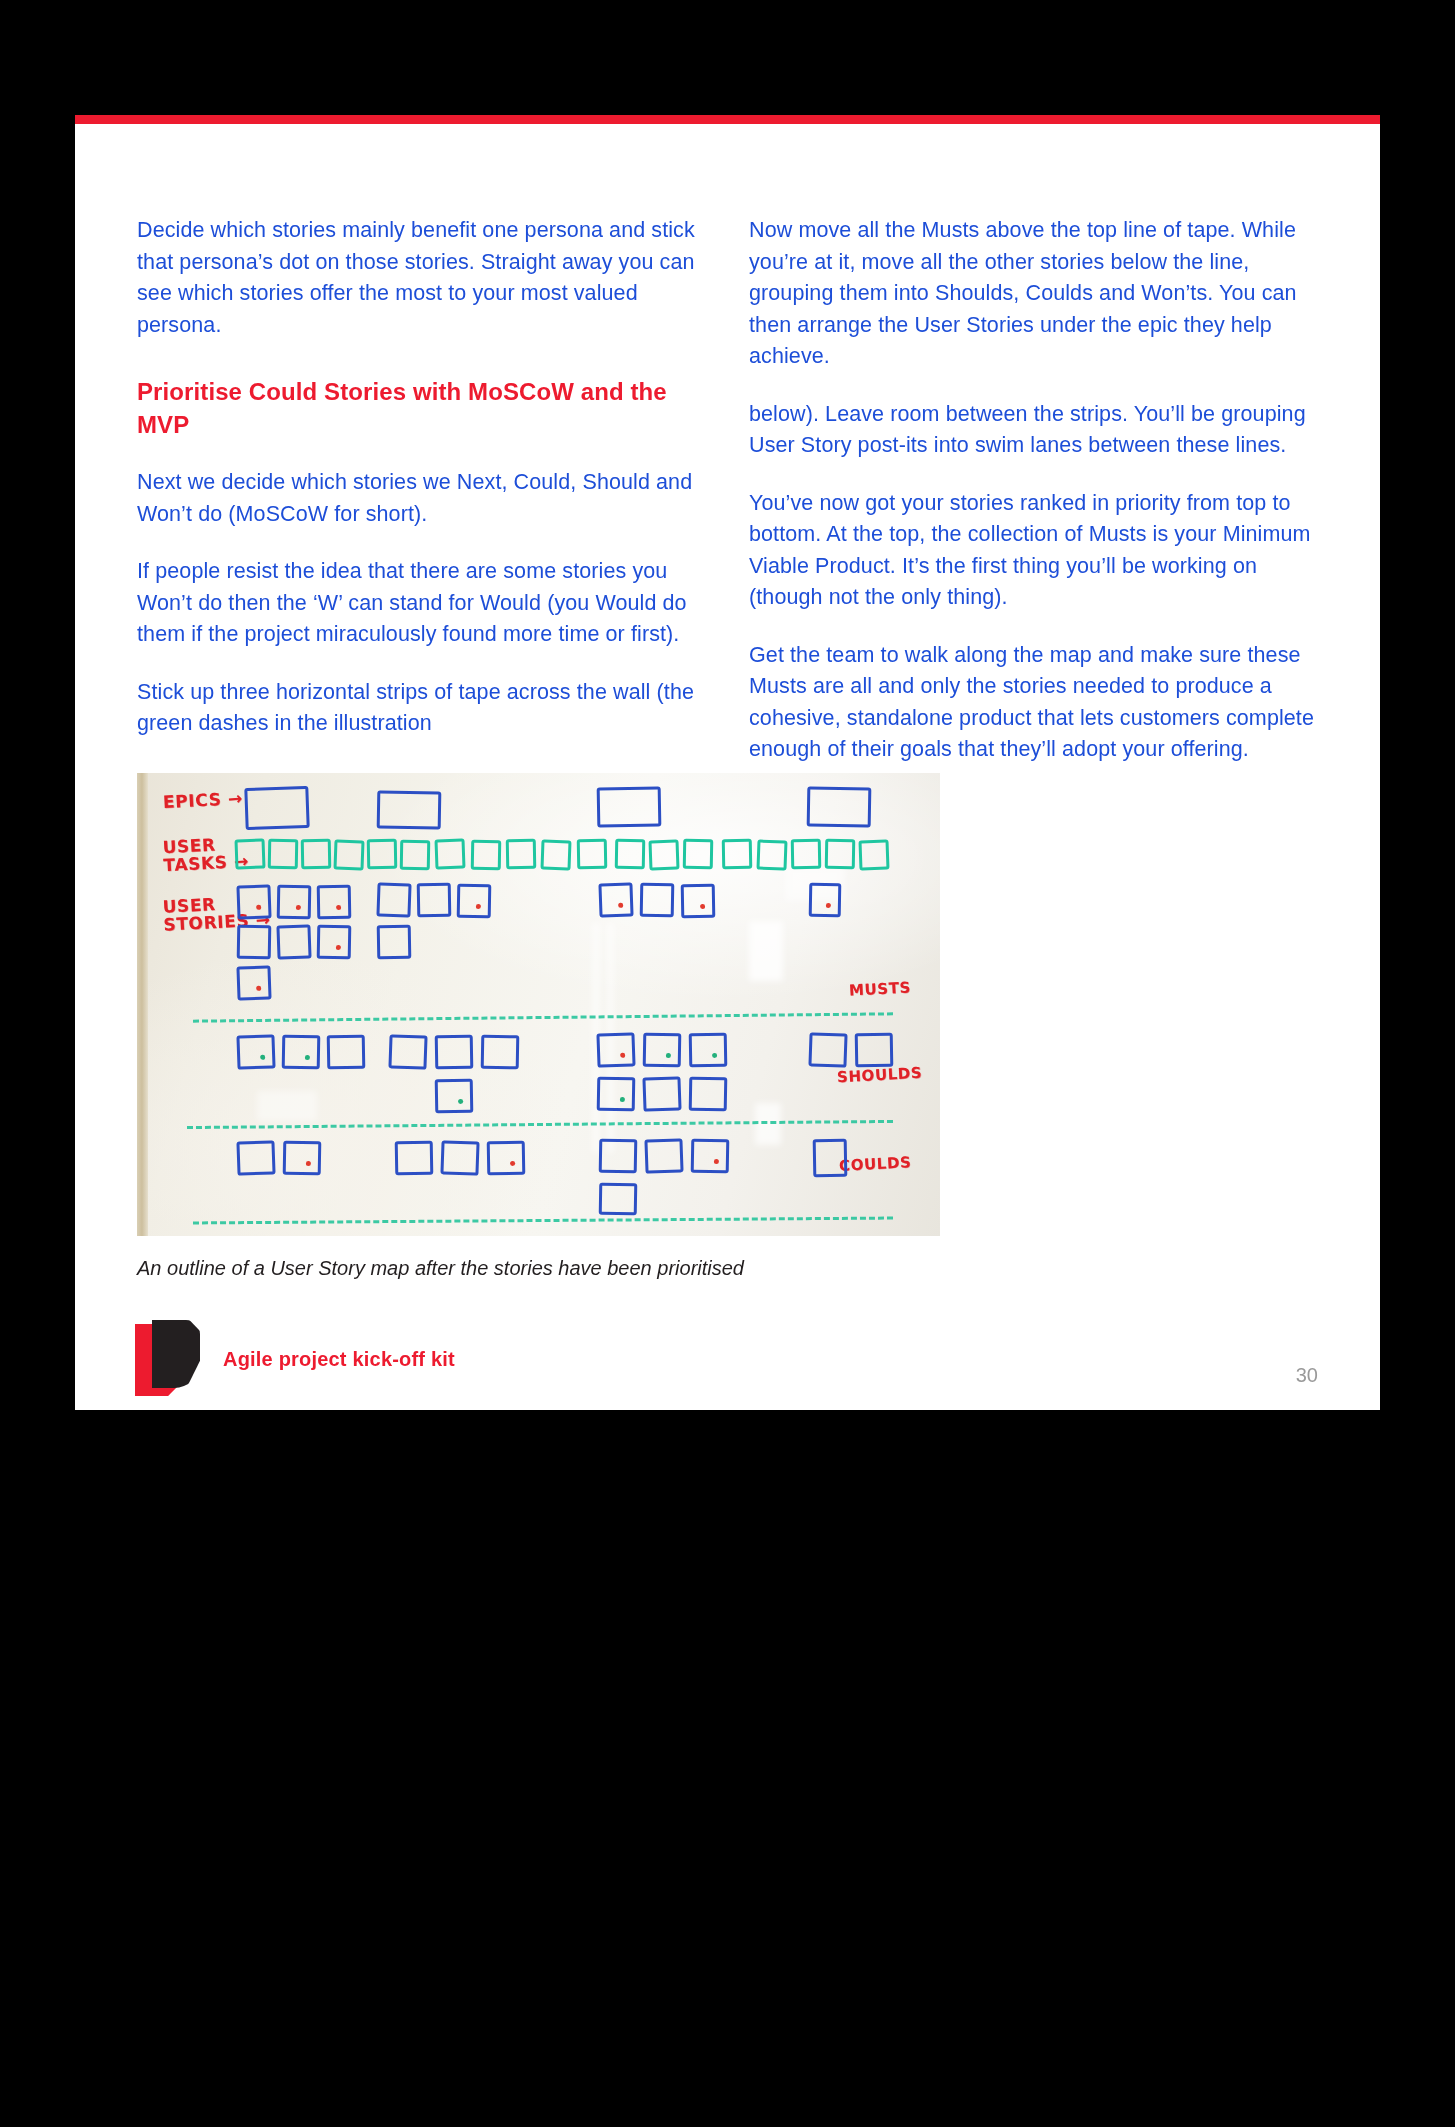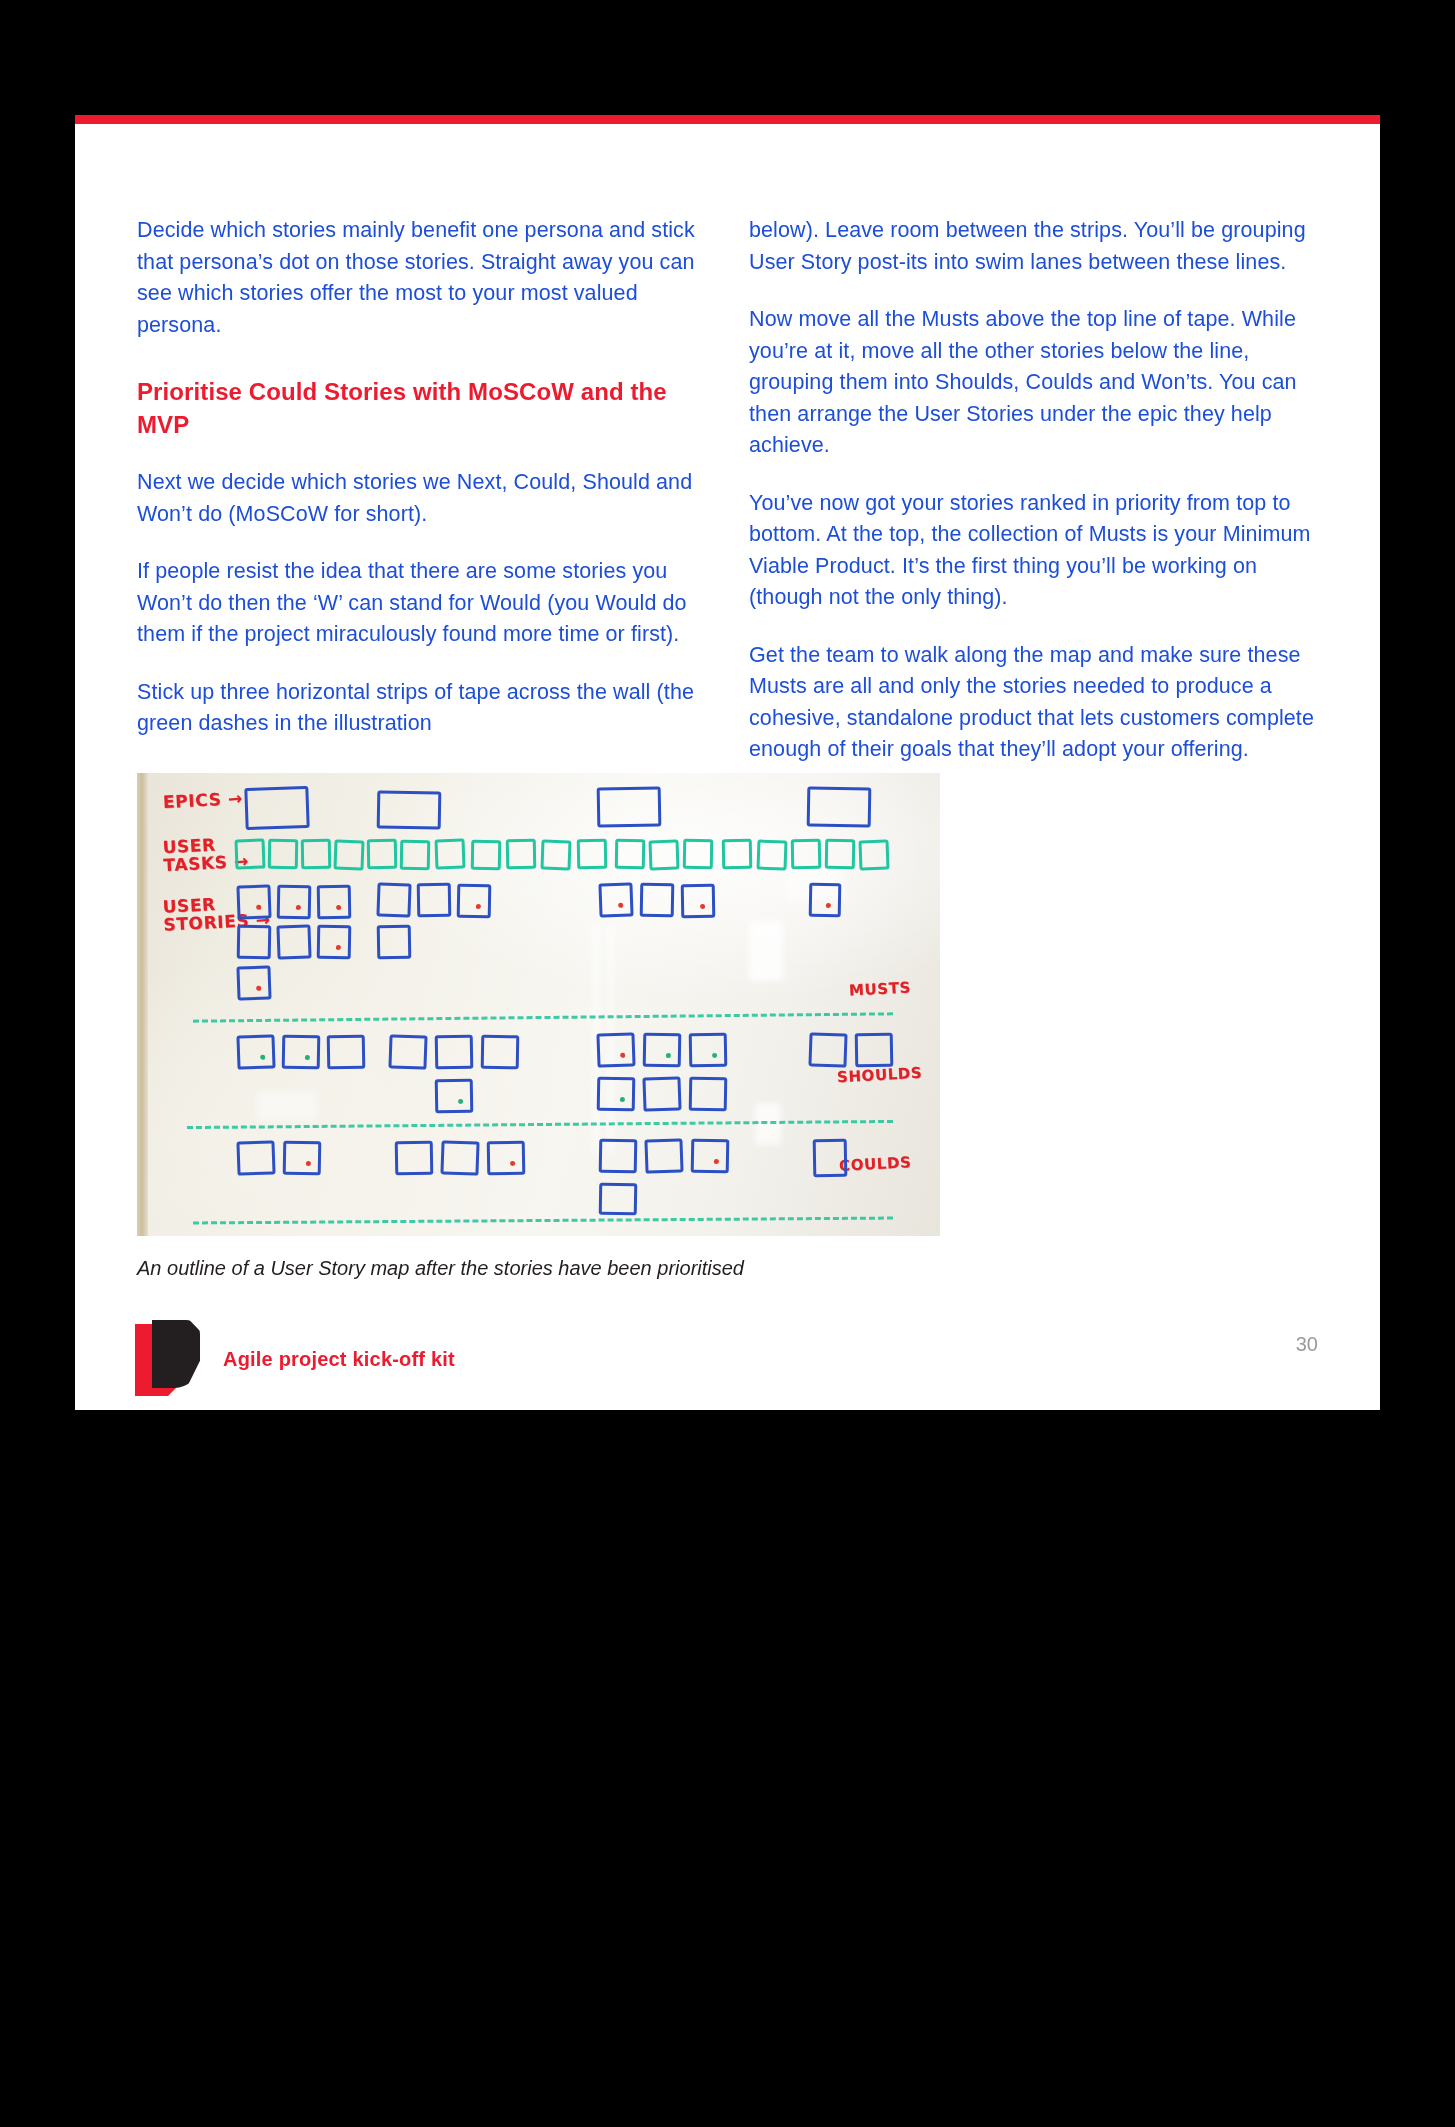--- a/index.html
+++ b/index.html
@@ -187,21 +187,21 @@
     left: 148px;
     top: 28px;
     font-size: 20px;
     font-weight: bold;
     color: #ed1b2f;
     letter-spacing: 0.2px;
   }
   #page-number {
     position: absolute;
     right: 62px;
-    top: 13px;
+    top: 44px;
     font-size: 20px;
     color: #9a9a9a;
   }
 </style>
 </head>
 <body>
 
 <div id="page-sheet">
 
   <div id="top-rule"></div>
@@ -210,22 +210,22 @@
 
     <div class="col">
       <p>Decide which stories mainly benefit one persona and stick that persona’s dot on those stories. Straight away you can see which stories offer the most to your most valued persona.</p>
       <h2 class="section-heading">Prioritise Could Stories with MoSCoW and the MVP</h2>
       <p>Next we decide which stories we Next, Could, Should and Won’t do (MoSCoW for short).</p>
       <p>If people resist the idea that there are some stories you Won’t do then the ‘W’ can stand for Would (you Would do them if the project miraculously found more time or first).</p>
       <p>Stick up three horizontal strips of tape across the wall (the green dashes in the illustration</p>
     </div>
 
     <div class="col">
+      <p>Now move all the Musts above the top line of tape. While you’re at it, move all the other stories below the line, grouping them into Shoulds, Coulds and Won’ts. You can then arrange the User Stories under the epic they help achieve.</p>
       <p>below). Leave room between the strips. You’ll be grouping User Story post-its into swim lanes between these lines.</p>
-      <p>Now move all the Musts above the top line of tape. While you’re at it, move all the other stories below the line, grouping them into Shoulds, Coulds and Won’ts. You can then arrange the User Stories under the epic they help achieve.</p>
       <p>You’ve now got your stories ranked in priority from top to bottom. At the top, the collection of Musts is your Minimum Viable Product. It’s the first thing you’ll be working on (though not the only thing).</p>
       <p>Get the team to walk along the map and make sure these Musts are all and only the stories needed to produce a cohesive, standalone product that lets customers complete enough of their goals that they’ll adopt your offering.</p>
     </div>
 
   </div>
 
   <div id="figure">
     <div id="whiteboard">
       <div id="board-edge"></div>
 

